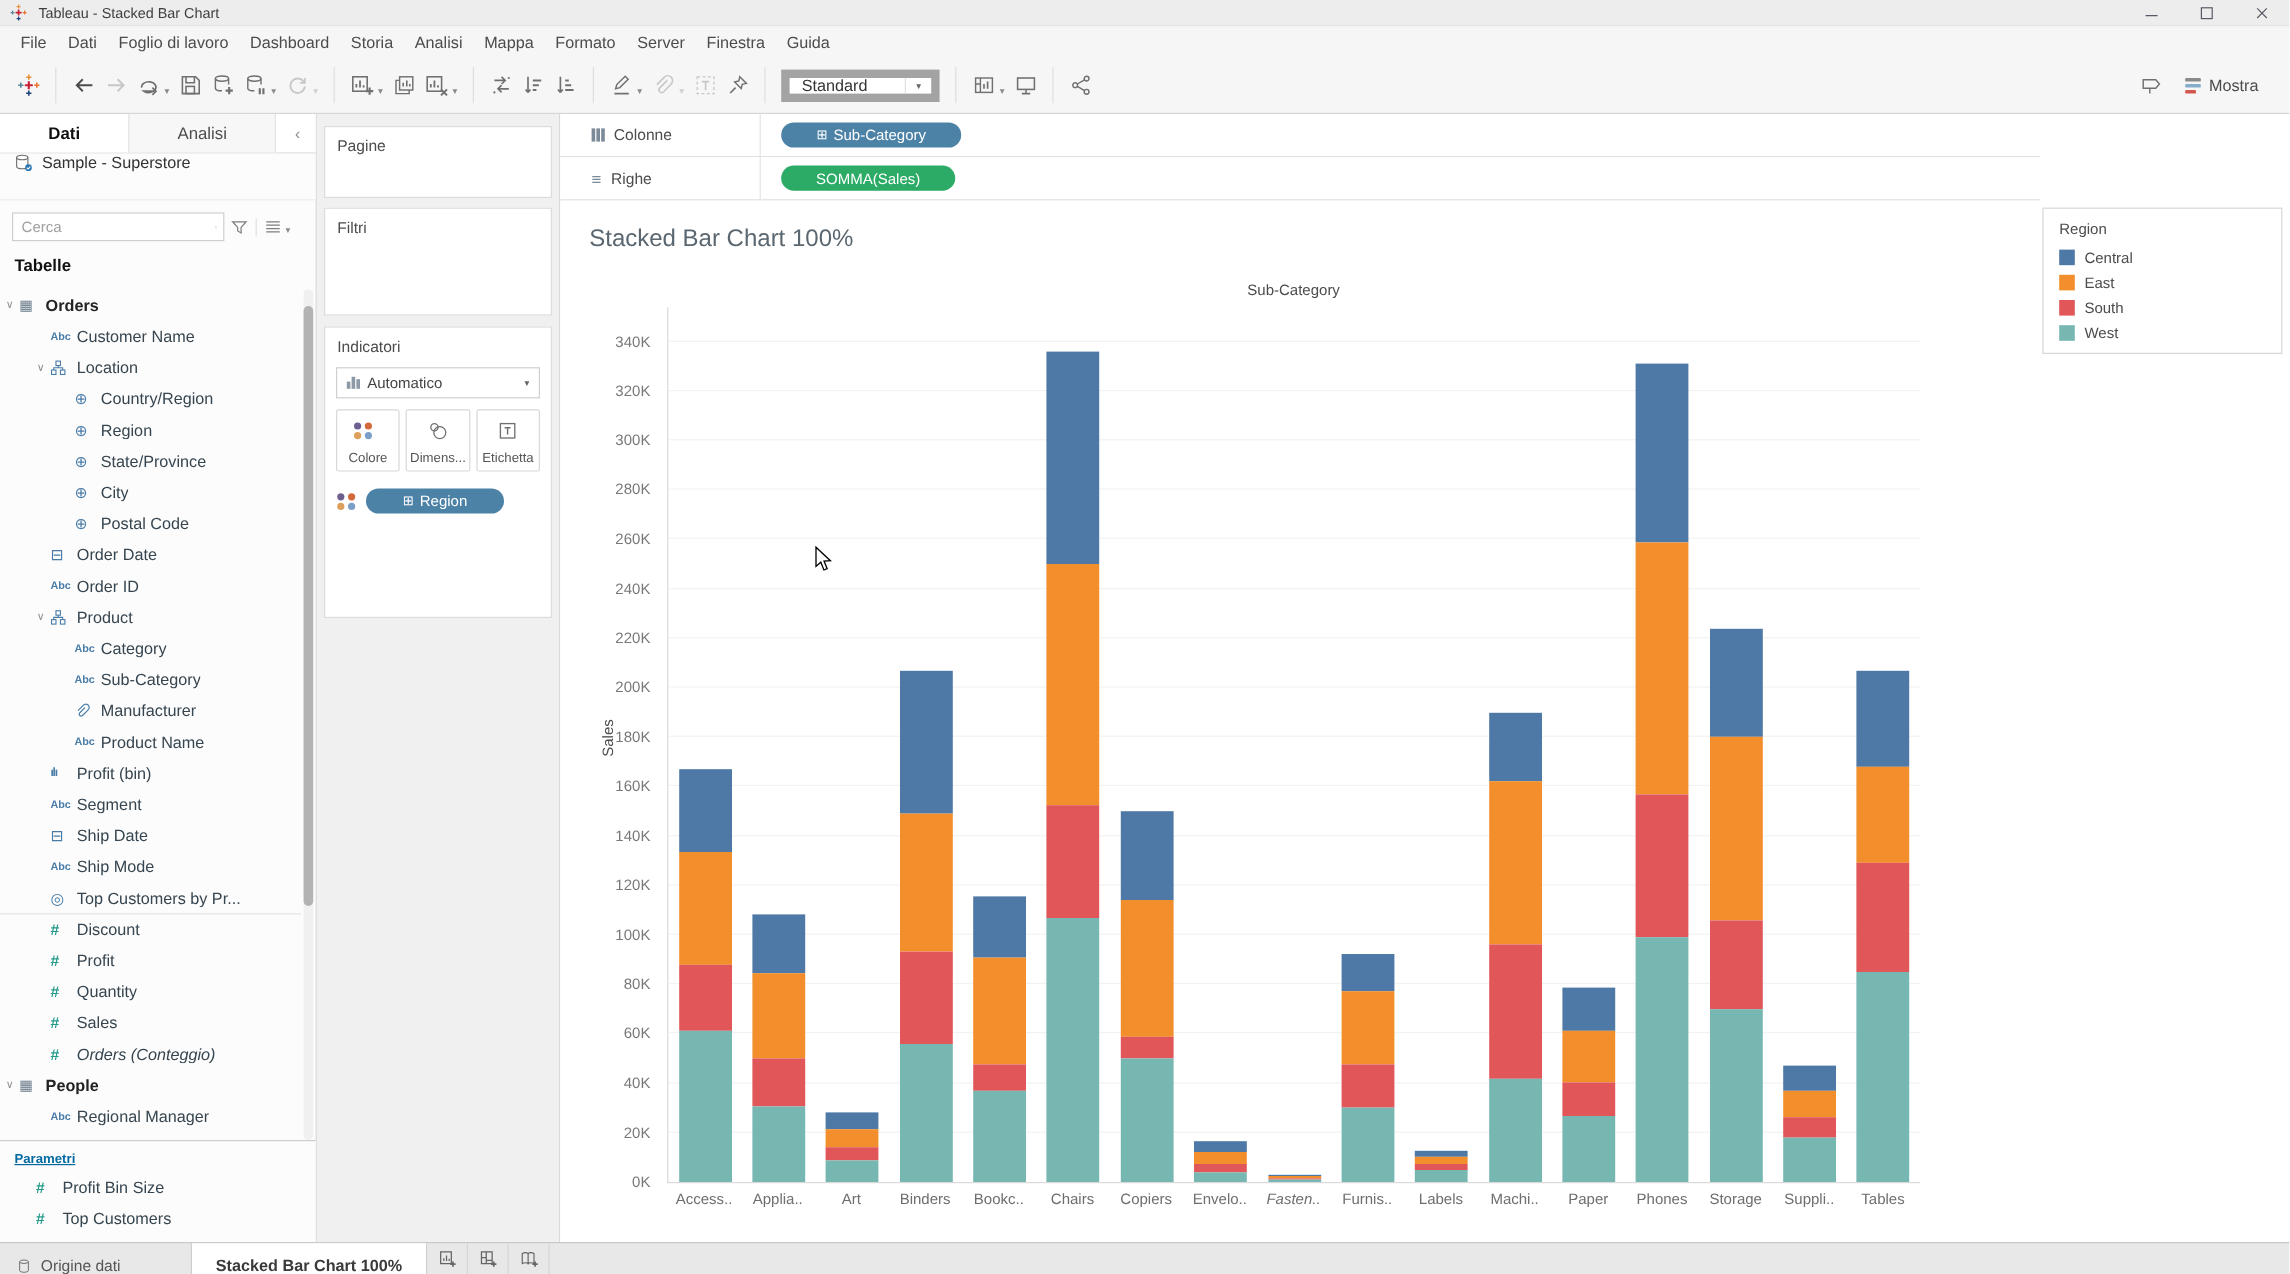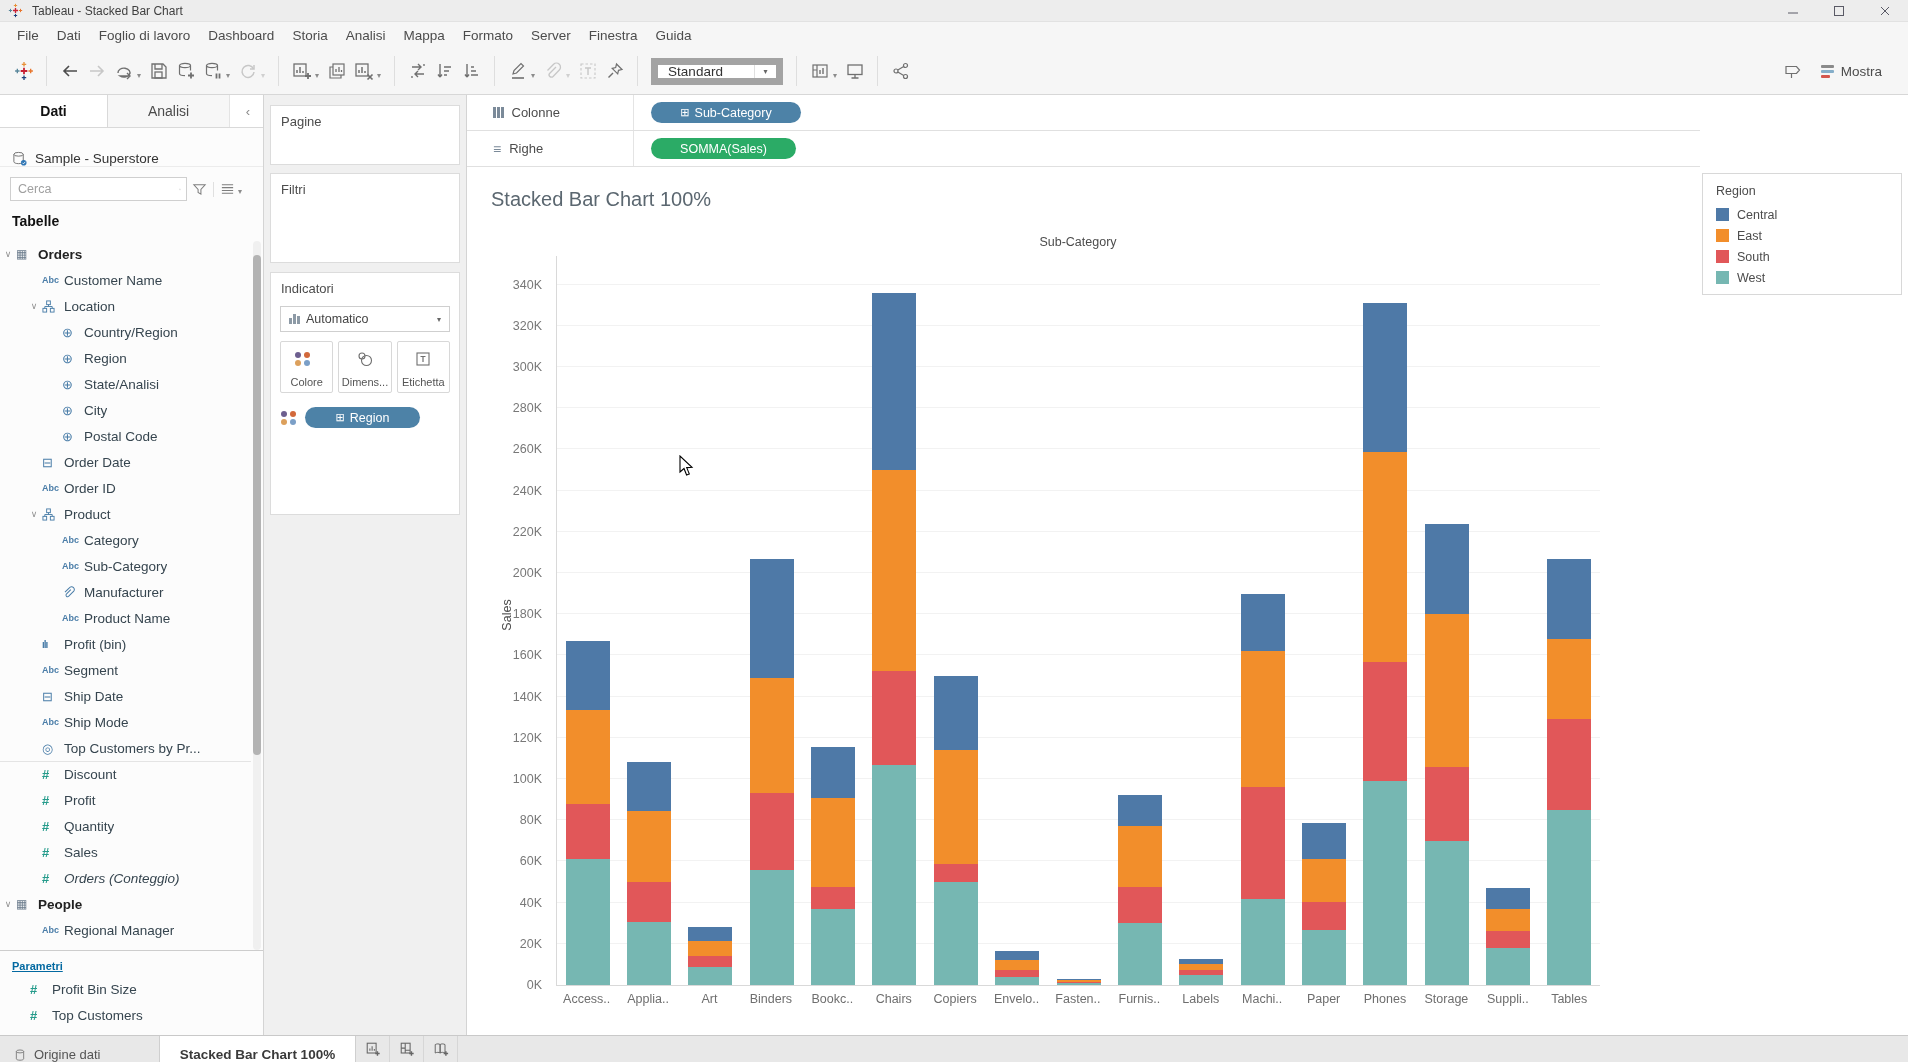--- a/index.html
+++ b/index.html
@@ -47,21 +47,21 @@
   
   .datapane { position:absolute; top:0; left:0; bottom:0; width:264px; background:#fcfcfc;
     border-right:1px solid #d4d4d4; }
   .dp-tabs { position:absolute; top:0; left:0; right:0; height:33px; display:flex; background:#fff;
     border-bottom:1px solid #d9d9d9; font-size:14px; }
   .dp-tab { display:flex; align-items:center; justify-content:center; }
   .dp-tab.active { width:108px; font-weight:bold; color:#111; border-right:1px solid #d9d9d9; background:#fff; }
   .dp-tab.inactive { width:122px; color:#4c4c4c; background:#f7f7f7; border-right:1px solid #e4e4e4; }
   .dp-collapse { margin-left:auto; width:30px; display:flex; align-items:center; justify-content:center;
     color:#8a8a8a; font-size:13px; }
-  .dp-source { position:absolute; top:33px; left:0; right:0; height:39px; display:flex; align-items:flex-end;
+  .dp-source { position:absolute; top:33px; left:0; right:0; height:39px; display:flex; align-items:flex-start;
     padding-left:12px; font-size:13.5px; color:#333; border-bottom:1px solid #ececec; background:#fcfcfc; }
   .dp-source svg { width:15px; height:15px; margin-right:8px; }
   .dp-search { position:absolute; top:78px; left:0; right:0; height:32px; display:flex; align-items:center; }
   .search-box { margin-left:10px; width:177px; height:24px; border:1px solid #cfcfcf; background:#fff;
     display:flex; align-items:center; }
   .search-box input { border:none; outline:none; flex:1; font-size:12.5px; color:#555; padding-left:7px;
     font-family:"Liberation Sans",sans-serif; background:transparent; }
   .search-box input::placeholder { color:#a0a0a0; }
   .search-box svg { width:13px; height:13px; color:#8f8f8f; margin-right:5px; }
   .dp-filter { width:24px; display:flex; justify-content:center; color:#7e7e7e; }
@@ -469,21 +469,21 @@
             <span class="ficon">
               <span class="ic-glyph">⊕</span>
             </span>
             <span class="flabel">Region</span>
           </div>
           <div class="field-row" style="padding-left: 46px;">
             <span class="chev"></span>
             <span class="ficon">
               <span class="ic-glyph">⊕</span>
             </span>
-            <span class="flabel">State/Analisi</span>
+            <span class="flabel">State/Province</span>
           </div>
           <div class="field-row" style="padding-left: 46px;">
             <span class="chev"></span>
             <span class="ficon">
               <span class="ic-glyph">⊕</span>
             </span>
             <span class="flabel">City</span>
           </div>
           <div class="field-row" style="padding-left: 46px;">
             <span class="chev"></span>
@@ -933,21 +933,21 @@
         </div>
         <div class="xlabels">
             <div class="xlabel" style="width: 61.4118px;">Access..</div>
             <div class="xlabel" style="width: 61.4118px;">Applia..</div>
             <div class="xlabel" style="width: 61.4118px;">Art</div>
             <div class="xlabel" style="width: 61.4118px;">Binders</div>
             <div class="xlabel" style="width: 61.4118px;">Bookc..</div>
             <div class="xlabel" style="width: 61.4118px;">Chairs</div>
             <div class="xlabel" style="width: 61.4118px;">Copiers</div>
             <div class="xlabel" style="width: 61.4118px;">Envelo..</div>
-            <div class="xlabel" style="width: 61.4118px;">Fasten..</div>
+            <div class="xlabel" style="width: 61.4118px; font-style: italic;">Fasten..</div>
             <div class="xlabel" style="width: 61.4118px;">Furnis..</div>
             <div class="xlabel" style="width: 61.4118px;">Labels</div>
             <div class="xlabel" style="width: 61.4118px;">Machi..</div>
             <div class="xlabel" style="width: 61.4118px;">Paper</div>
             <div class="xlabel" style="width: 61.4118px;">Phones</div>
             <div class="xlabel" style="width: 61.4118px;">Storage</div>
             <div class="xlabel" style="width: 61.4118px;">Suppli..</div>
             <div class="xlabel" style="width: 61.4118px;">Tables</div>
           </div>
       </div>

